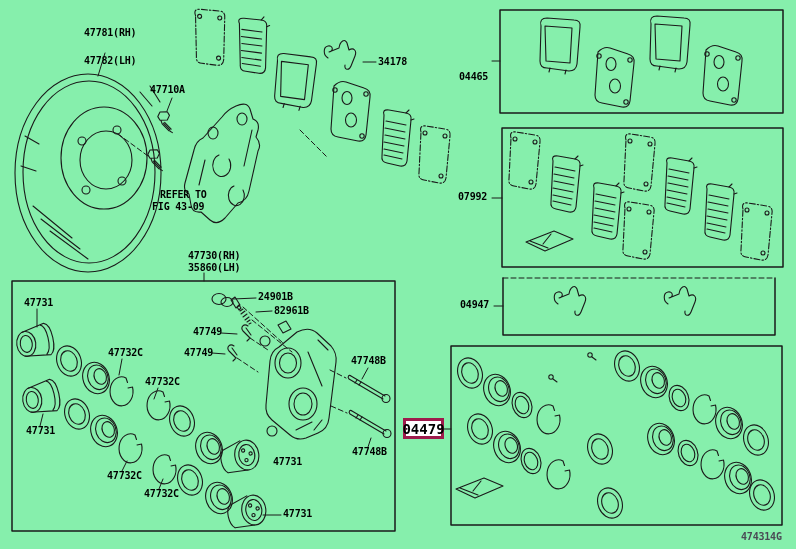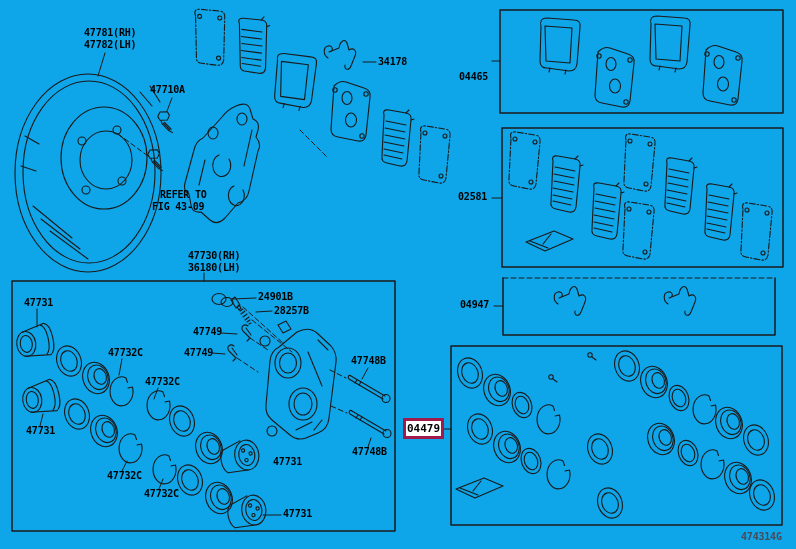--- a/index.html
+++ b/index.html
@@ -1,28 +1,28 @@
 <!DOCTYPE html>
 <html style="--hl: #9e1b4c;"><head>
 <meta charset="utf-8">
 <style>
   html,body{margin:0;padding:0;background:#fff;}
-  .stage{position:relative;width:796px;height:549px;background:#0ea5e9;
+  .stage{position:relative;width:796px;height:549px;background:#86efac;
          font-family:"DejaVu Sans Mono","Liberation Mono",monospace;overflow:hidden;}
   .stage svg{position:absolute;left:0;top:0;}
   .stage svg *{fill:none;stroke:#1a1a1a;stroke-width:1.1;stroke-linecap:round;stroke-linejoin:round;}
   .stage svg .box{stroke-width:1.5;}
   .stage svg .ld{stroke-width:1;}
   .stage svg .dash{stroke-dasharray:5 3;stroke-width:1;}
   .stage svg .dd{stroke-dasharray:6 2 1.5 2;}
   .lbl{position:absolute;font-size:10px;font-weight:bold;line-height:10px;
        color:#000;letter-spacing:-0.2px;white-space:nowrap;}
   .hl-box{position:absolute;left:403px;top:418px;width:41px;height:21px;box-sizing:border-box;
           border:3px solid var(--hl,#9e1b4c);background:#fff;display:flex;align-items:center;
-          justify-content:center;font-size:11px;font-weight:bold;color:#000;}
+          justify-content:center;font-size:14px;font-weight:bold;color:#000;}
   .figcode{color:#4a4a55;}
 </style>
 </head>
 <body>
 
 <div class="stage">
 
 <svg width="796" height="549" viewBox="0 0 796 549">
   <defs>
     <g id="ring">
@@ -404,38 +404,38 @@
     <path class="dash" d="M252,320 L292,352"></path>
     <path class="dash" d="M250,338 L268,350"></path>
     <path class="dash" d="M237,358 L258,372"></path>
     <path class="dash" d="M330,370 L346,378"></path>
     <path class="dash" d="M331,406 L347,413"></path>
     <path class="dash" d="M300,130 L328,158"></path>
   </g>
 </svg>
 
 <span class="lbl" style="left:84px;top:28px">47781(RH)</span>
-<span class="lbl" style="left:84px;top:40px">47782(LH)</span>
+<span class="lbl" style="left:84px;top:56px">47782(LH)</span>
 <span class="lbl" style="left:150px;top:85px">47710A</span>
 <span class="lbl" style="left:160px;top:190px">REFER TO</span>
 <span class="lbl" style="left:152px;top:202px">FIG 43-09</span>
 <span class="lbl" style="left:378px;top:57px">34178</span>
 
 <span class="lbl" style="left:459px;top:72px">04465</span>
-<span class="lbl" style="left:458px;top:192px">02581</span>
+<span class="lbl" style="left:458px;top:192px">07992</span>
 <span class="lbl" style="left:460px;top:300px">04947</span>
 
 <span class="lbl" style="left:188px;top:251px">47730(RH)</span>
-<span class="lbl" style="left:188px;top:263px">36180(LH)</span>
+<span class="lbl" style="left:188px;top:263px">35860(LH)</span>
 
 <span class="lbl" style="left:24px;top:298px">47731</span>
 <span class="lbl" style="left:108px;top:348px">47732C</span>
 <span class="lbl" style="left:145px;top:377px">47732C</span>
 <span class="lbl" style="left:258px;top:292px">24901B</span>
-<span class="lbl" style="left:274px;top:306px">28257B</span>
+<span class="lbl" style="left:274px;top:306px">82961B</span>
 <span class="lbl" style="left:193px;top:327px">47749</span>
 <span class="lbl" style="left:184px;top:348px">47749</span>
 <span class="lbl" style="left:351px;top:356px">47748B</span>
 <span class="lbl" style="left:26px;top:426px">47731</span>
 <span class="lbl" style="left:107px;top:471px">47732C</span>
 <span class="lbl" style="left:144px;top:489px">47732C</span>
 <span class="lbl" style="left:273px;top:457px">47731</span>
 <span class="lbl" style="left:283px;top:509px">47731</span>
 <span class="lbl" style="left:352px;top:447px">47748B</span>
 

